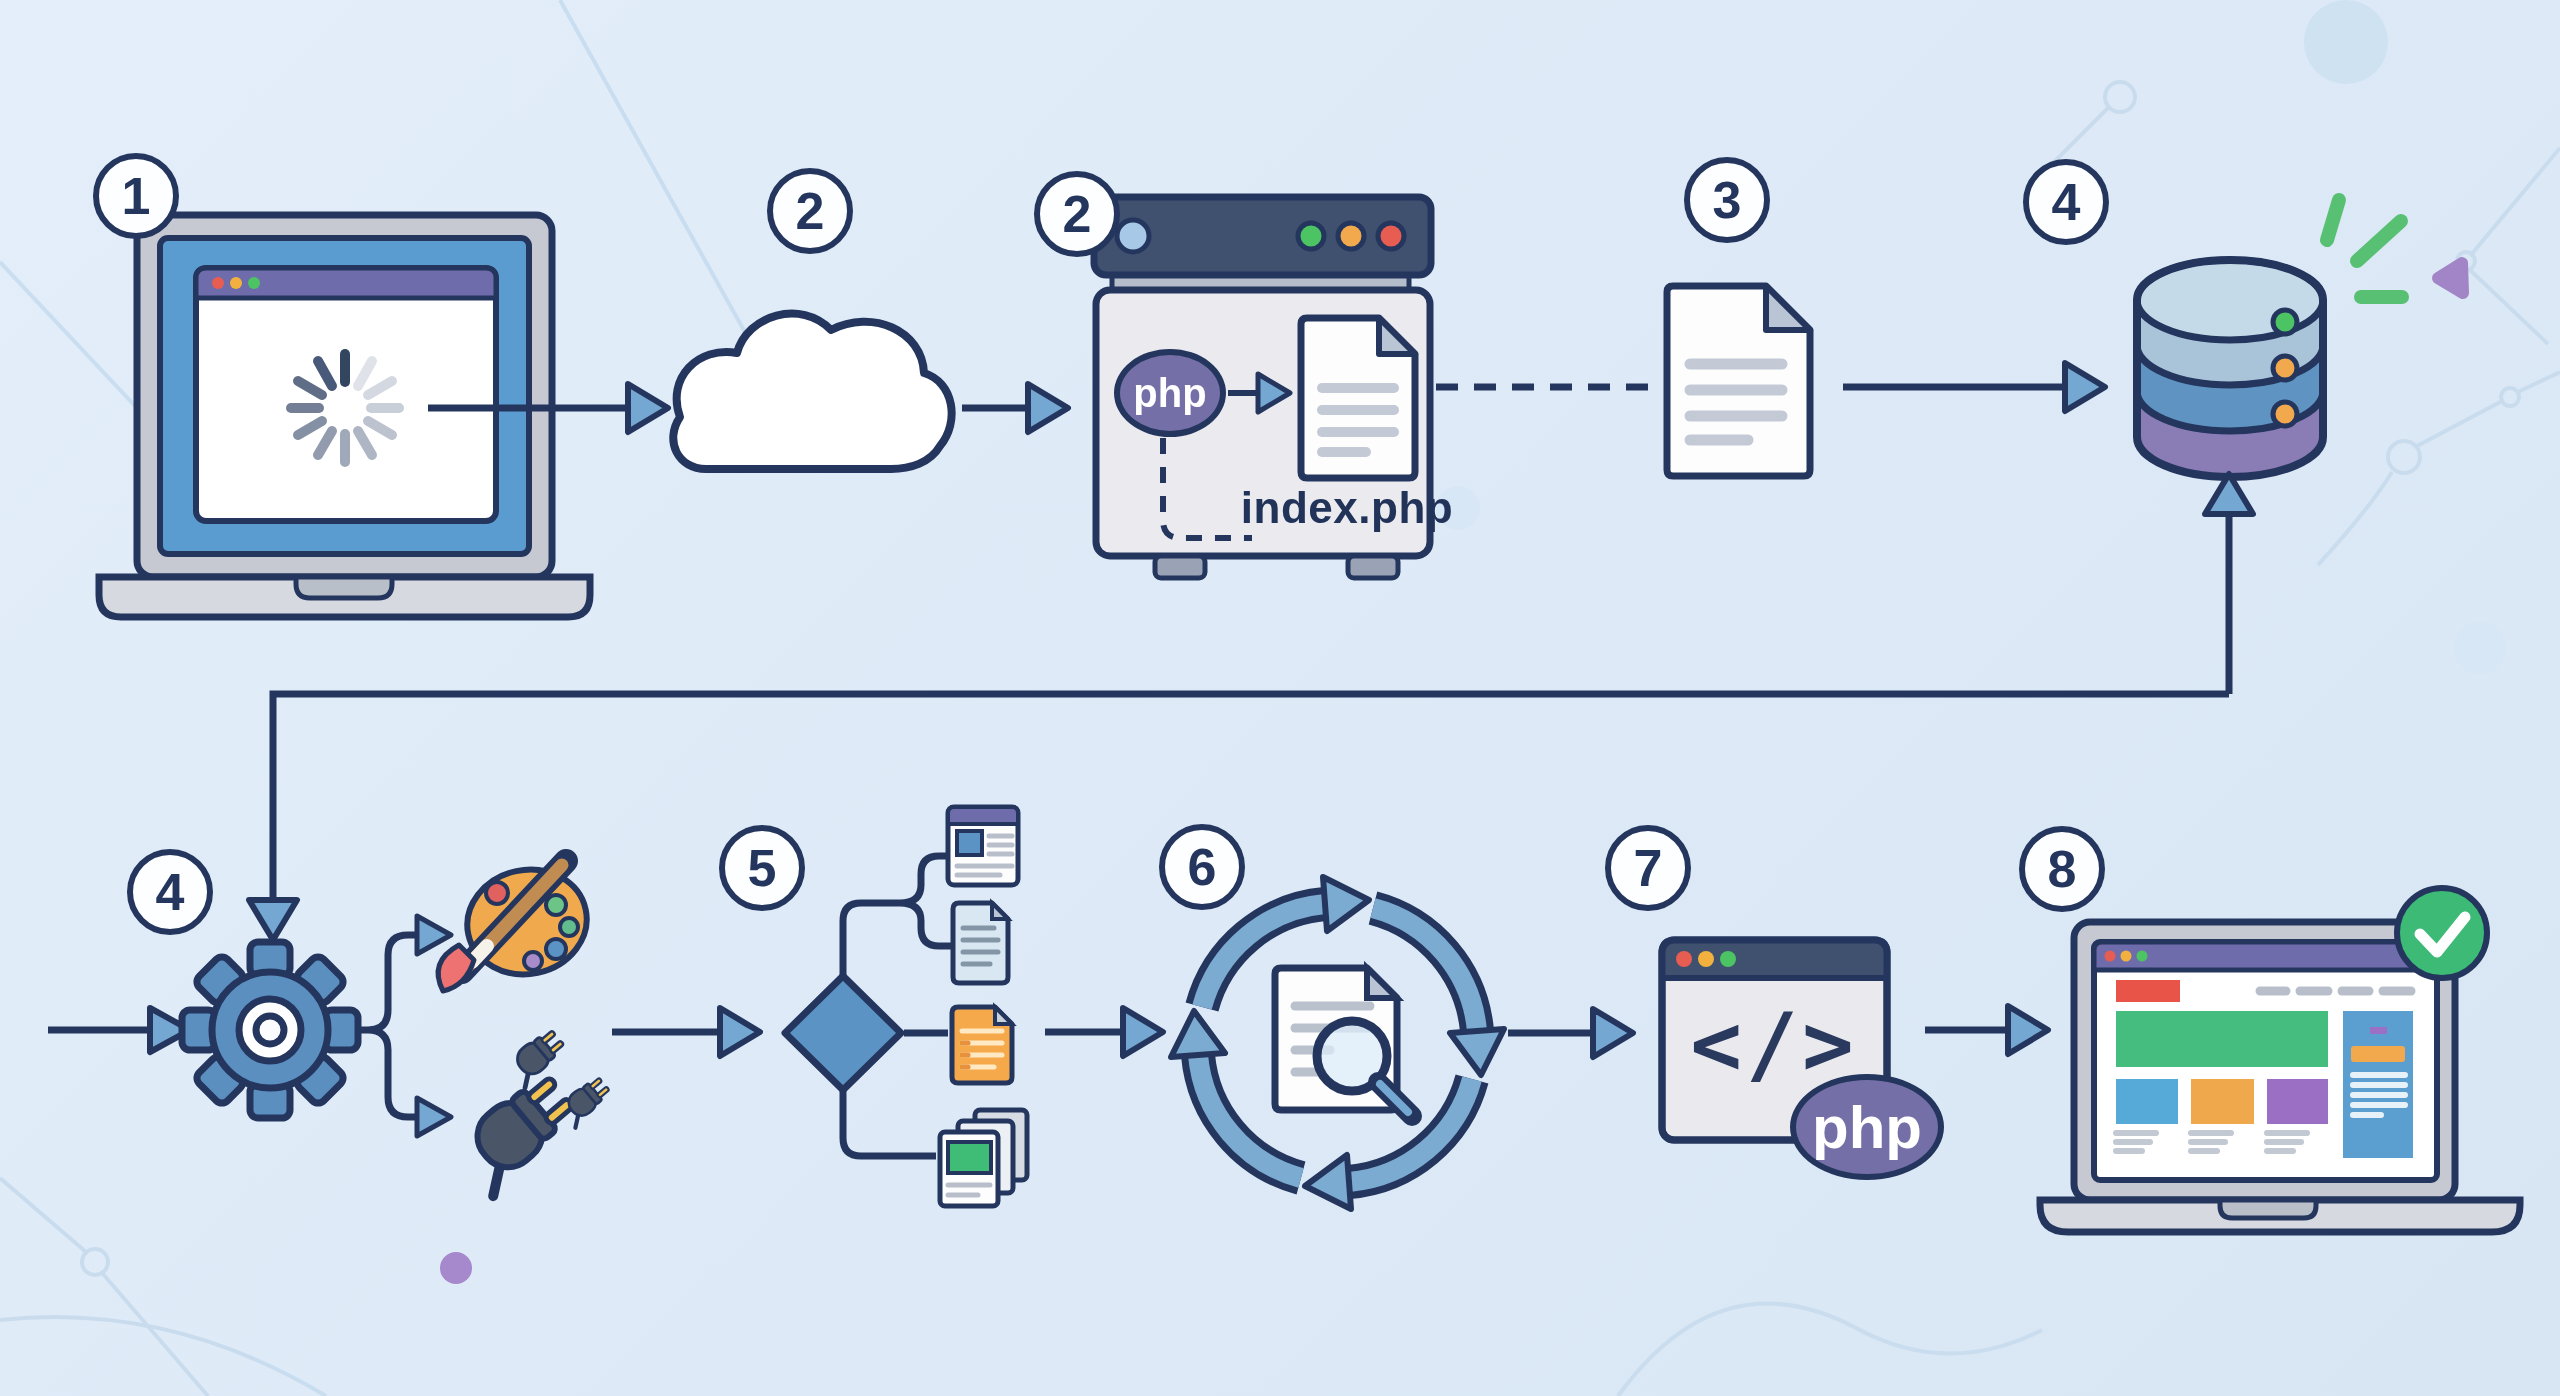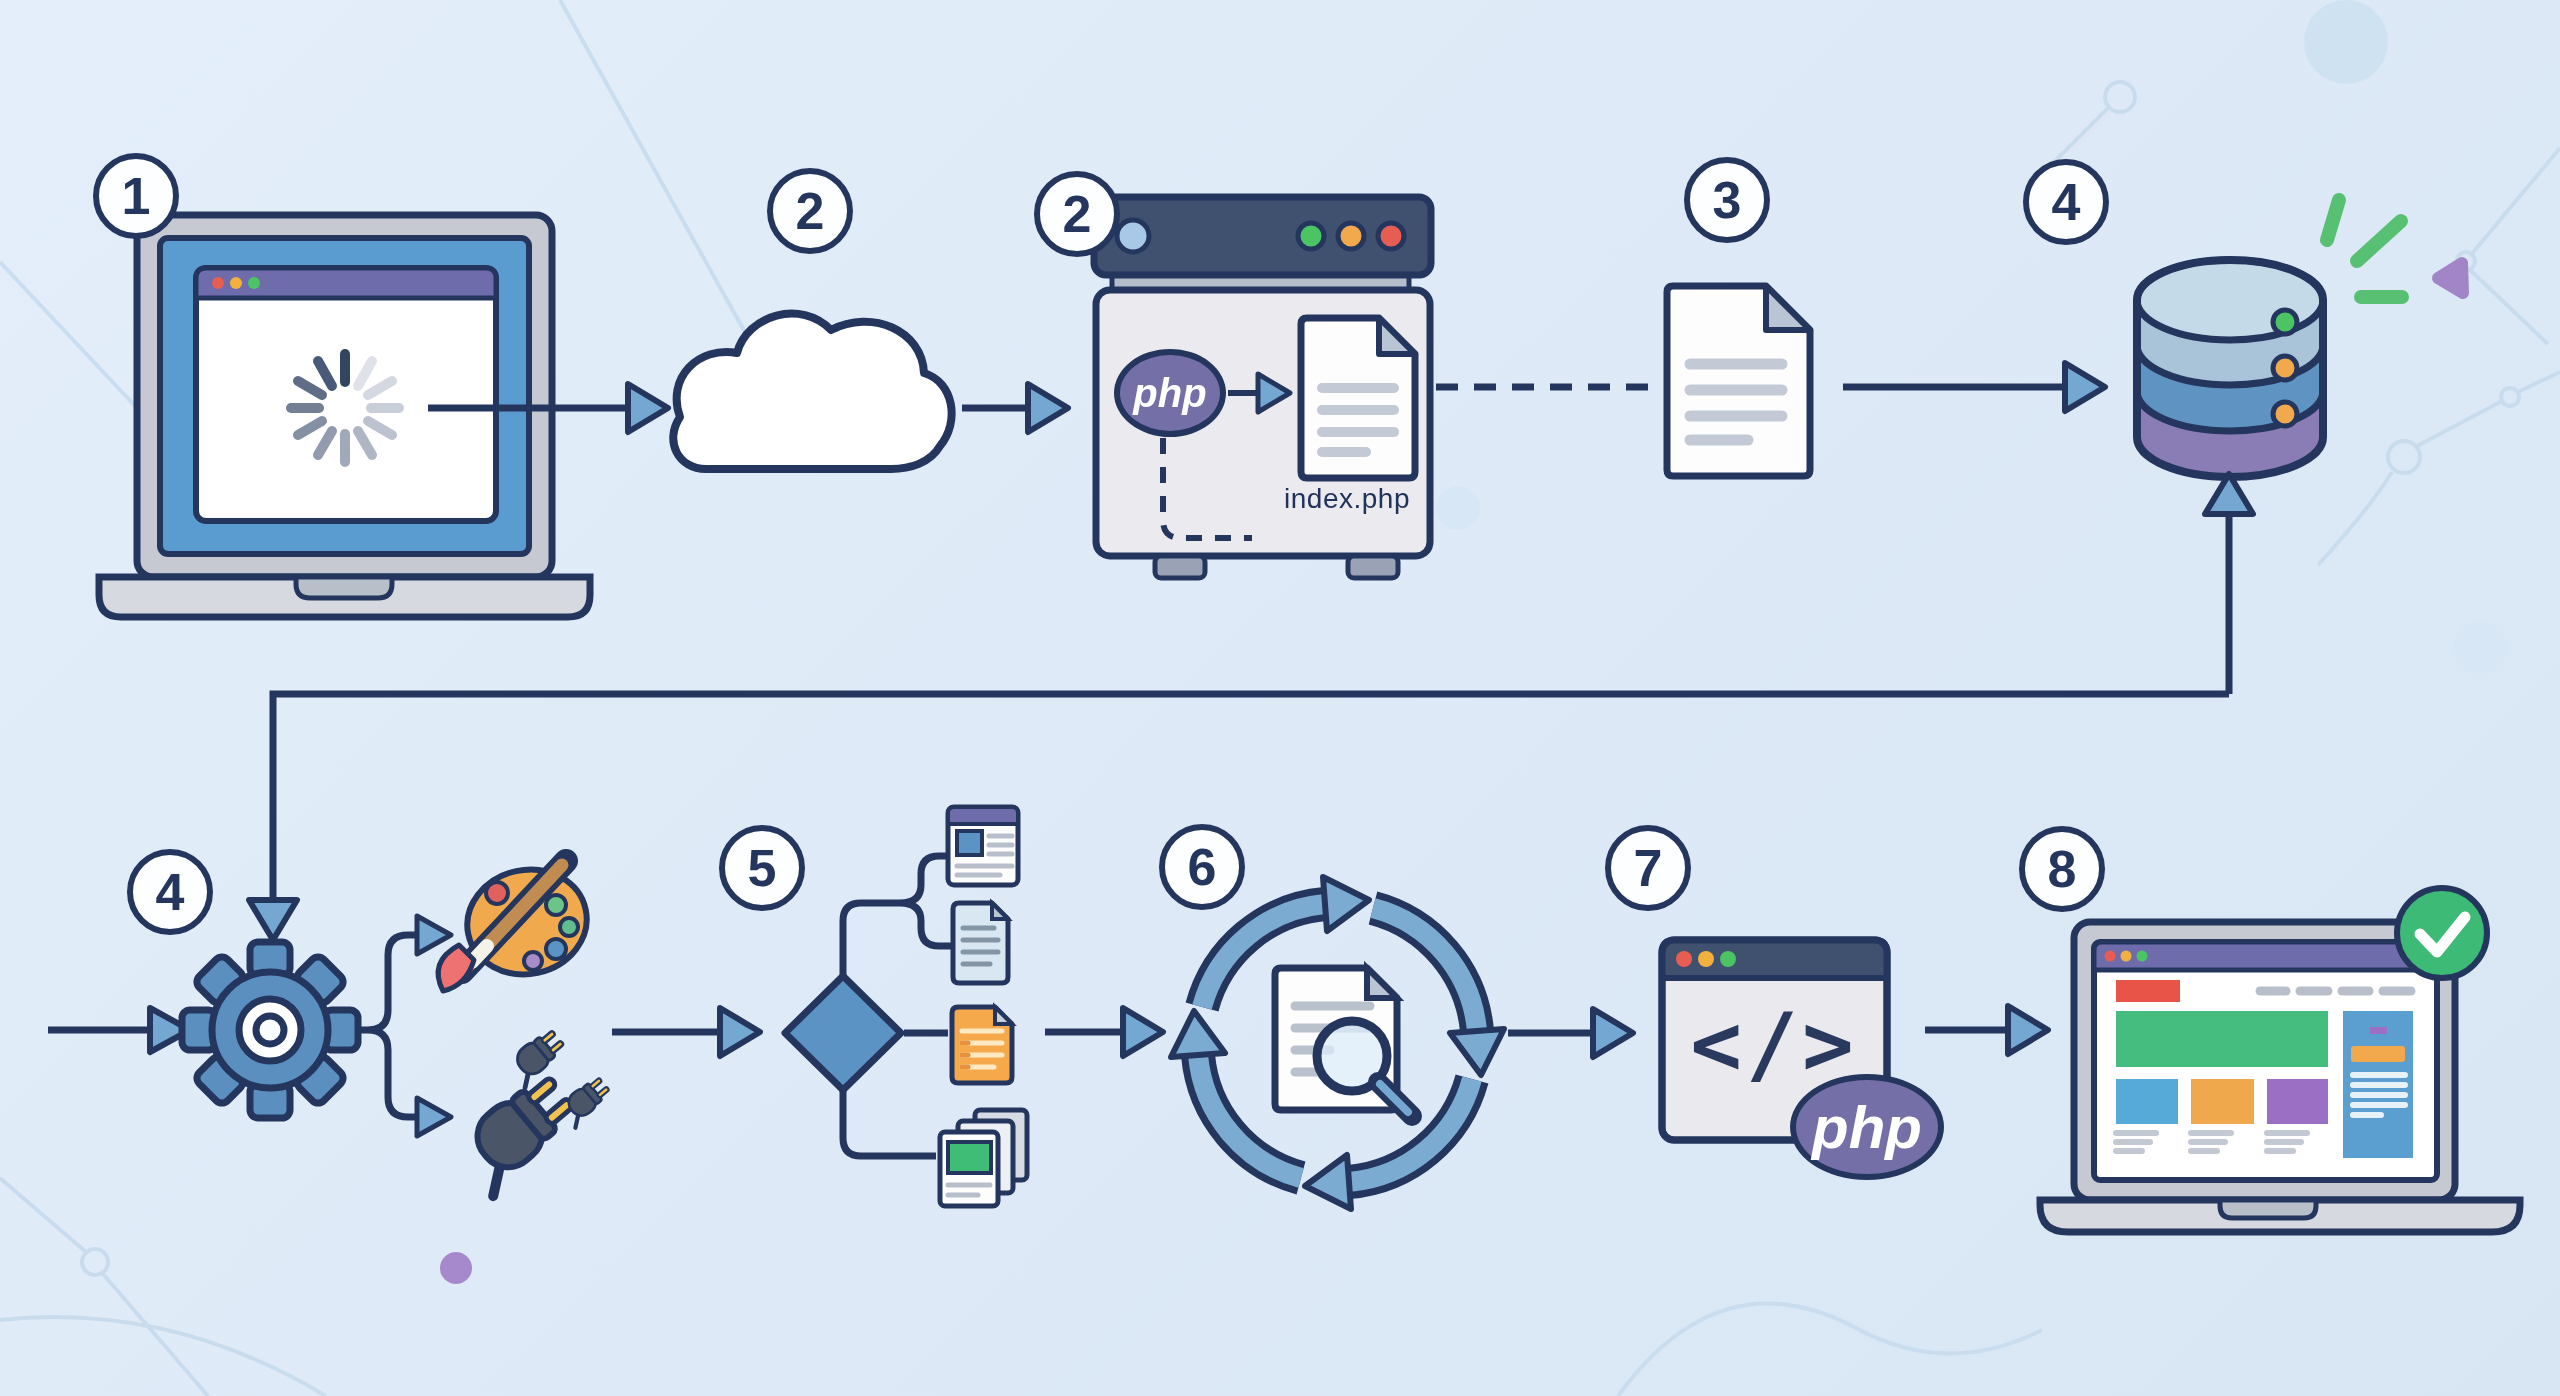--- a/index.html
+++ b/index.html
@@ -3,23 +3,23 @@
 <meta charset="utf-8">
 <style>
   html,body{margin:0;padding:0;background:#dfebf7;}
   #canvas{position:relative;width:2560px;height:1396px;overflow:hidden;
           background:linear-gradient(135deg,#e3eefa 0%,#dde9f6 55%,#d8e6f4 100%);
           font-family:"Liberation Sans", sans-serif;}
   #diagram-svg{position:absolute;left:0;top:0;z-index:1;}
   .overlay{position:absolute;z-index:2;display:flex;align-items:center;justify-content:center;box-sizing:border-box;}
   .badge{width:86px;height:86px;border:6px solid #24365e;border-radius:50%;
          background:#fdfeff;color:#24365e;font-size:52px;font-weight:700;}
-  .file-label{color:#22335a;font-size:28px;font-weight:400;letter-spacing:0.5px;}
+  .file-label{color:#22335a;font-size:44px;font-weight:700;letter-spacing:0.5px;}
   .php-oval{border:6px solid #24365e;border-radius:50%;background:#756fa8;
-            color:#ffffff;font-style:italic;font-weight:800;}
+            color:#ffffff;font-weight:800;}
   .php-oval.small{font-size:40px;}
   .php-oval.large{font-size:60px;}
   .code-glyph{color:#2a3a5e;font-size:86px;font-weight:700;font-family:"DejaVu Sans Mono",monospace;letter-spacing:4px;}
 </style>
 </head>
 <body>
 
 <div id="canvas">
 
 <svg id="diagram-svg" width="2560" height="1396" viewBox="0 0 2560 1396">

